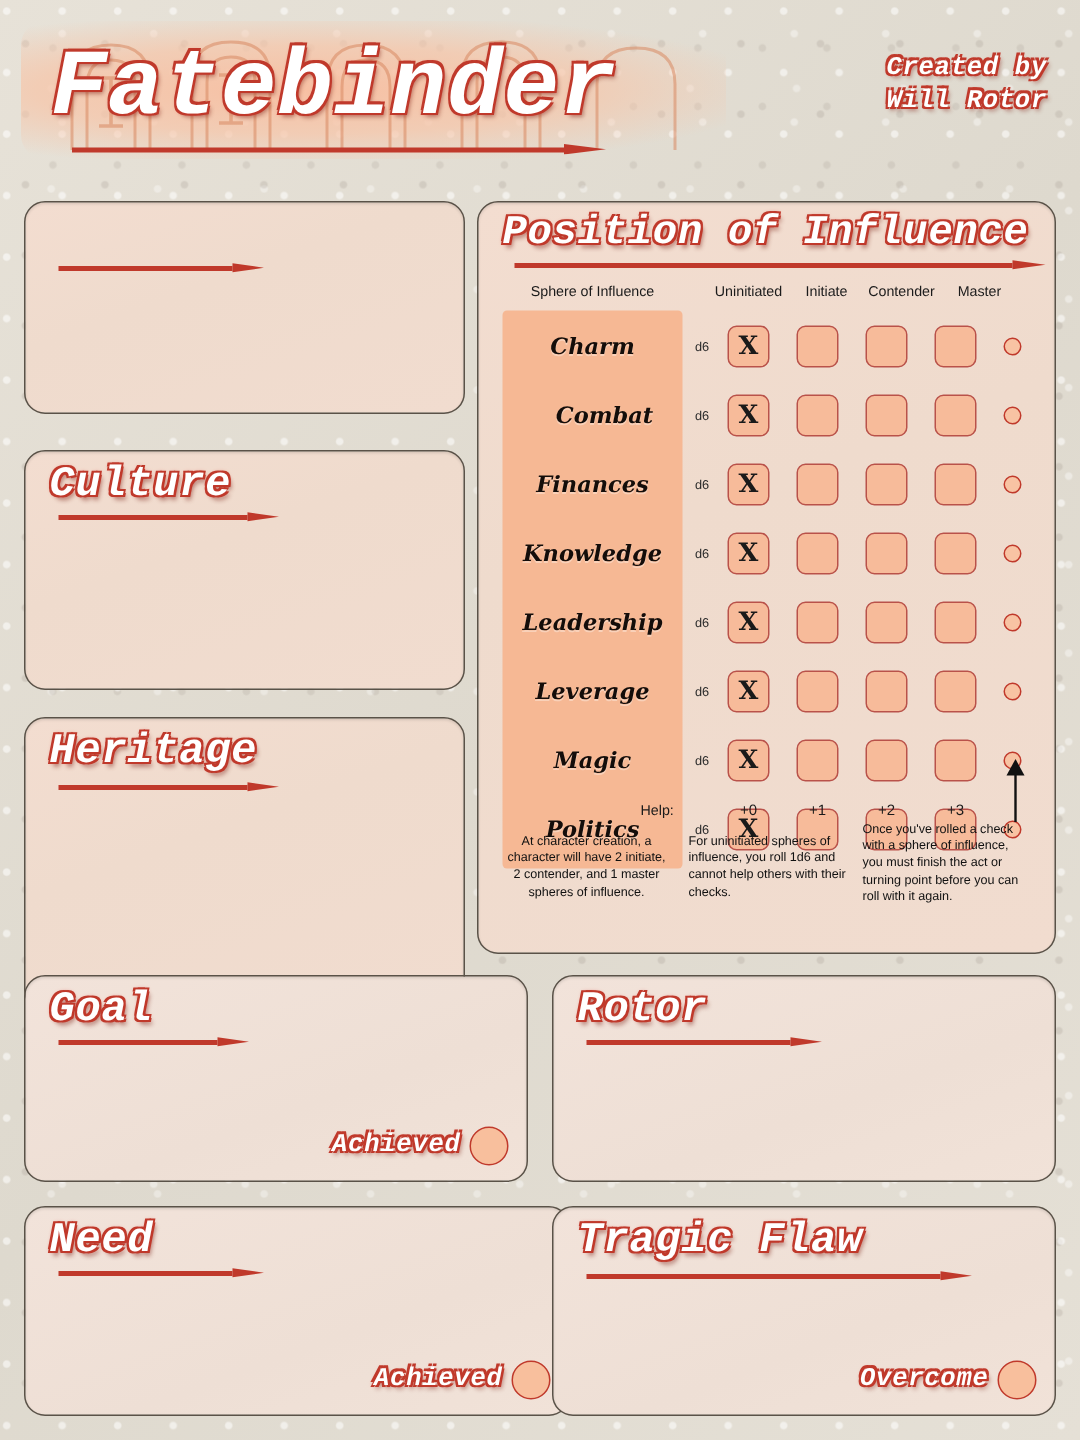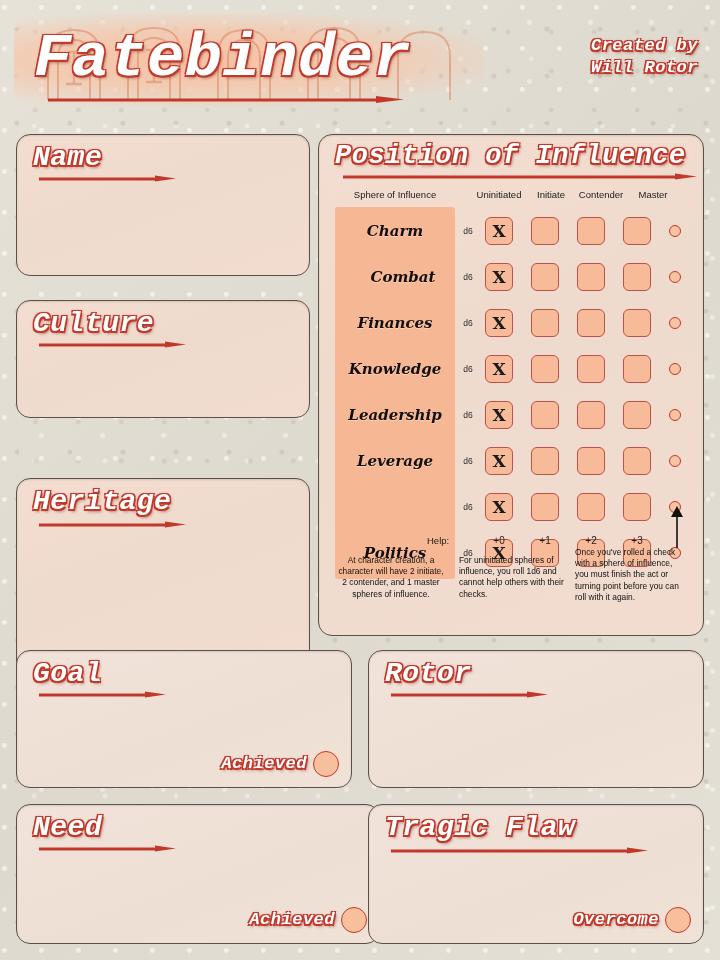--- a/index.html
+++ b/index.html
@@ -187,28 +187,27 @@
     <path class="arwf" d="M330 0 L358 3.5 L330 7 Z"></path>
   </svg>
 
   <div id="created-by" class="fancy">
     <span class="cb1">Created by</span>
     <span class="cb2">Will Rotor</span>
   </div>
 </div>
 
 <div class="panel" style="left:16px; top:134px; width:294px; height:142px;">
-  <div class="panel-label fancy">Name</div>
   <svg class="label-arrow" style="left:20px; top:40px; width:140px; height:7px;" viewBox="0 0 140 7">
     <path class="arw" d="M2 4 L118 4"></path>
       <path class="arwf" d="M118 0.5 L139 3.5 L118 6.5 Z"></path>
   </svg>
 </div>
 
-<div class="panel" style="left:16px; top:300px; width:294px; height:118px;">
+<div class="panel" style="left:16px; top:300px; width:294px; height:160px;">
   <div class="panel-label fancy">Culture</div>
   <svg class="label-arrow" style="left:20px; top:40px; width:150px; height:7px;" viewBox="0 0 150 7">
     <path class="arw" d="M2 4 L128 4"></path>
       <path class="arwf" d="M128 0.5 L149 3.5 L128 6.5 Z"></path>
   </svg>
 </div>
 
 <div class="panel" style="left:16px; top:478px; width:294px; height:196px;">
   <div class="panel-label fancy">Heritage</div>
   <svg class="label-arrow" style="left:20px; top:42px; width:150px; height:7px;" viewBox="0 0 150 7">
@@ -231,20 +230,21 @@
   <div class="poi-col-head" style="left:310px; top:54px; width:48px;">Master</div>
 
   <div class="sphere-block"></div>
 
   <div class="sphere-name" style="top:74px;">Charm</div>
   <div class="sphere-name" style="top:120px;padding-left:16px;">Combat</div>
   <div class="sphere-name" style="top:166px;">Finances</div>
   <div class="sphere-name" style="top:212px;">Knowledge</div>
   <div class="sphere-name" style="top:258px;">Leadership</div>
   <div class="sphere-name" style="top:304px;">Leverage</div>
+  <div class="sphere-name" style="top:350px;">Magic</div>
   <div class="sphere-name" style="top:396px;">Politics</div>
 
   <div class="d6" style="left:138px; top:74px;">d6</div>
   <div class="d6" style="left:138px; top:120px;">d6</div>
   <div class="d6" style="left:138px; top:166px;">d6</div>
   <div class="d6" style="left:138px; top:212px;">d6</div>
   <div class="d6" style="left:138px; top:258px;">d6</div>
   <div class="d6" style="left:138px; top:304px;">d6</div>
   <div class="d6" style="left:138px; top:350px;">d6</div>
   <div class="d6" style="left:138px; top:396px;">d6</div>

